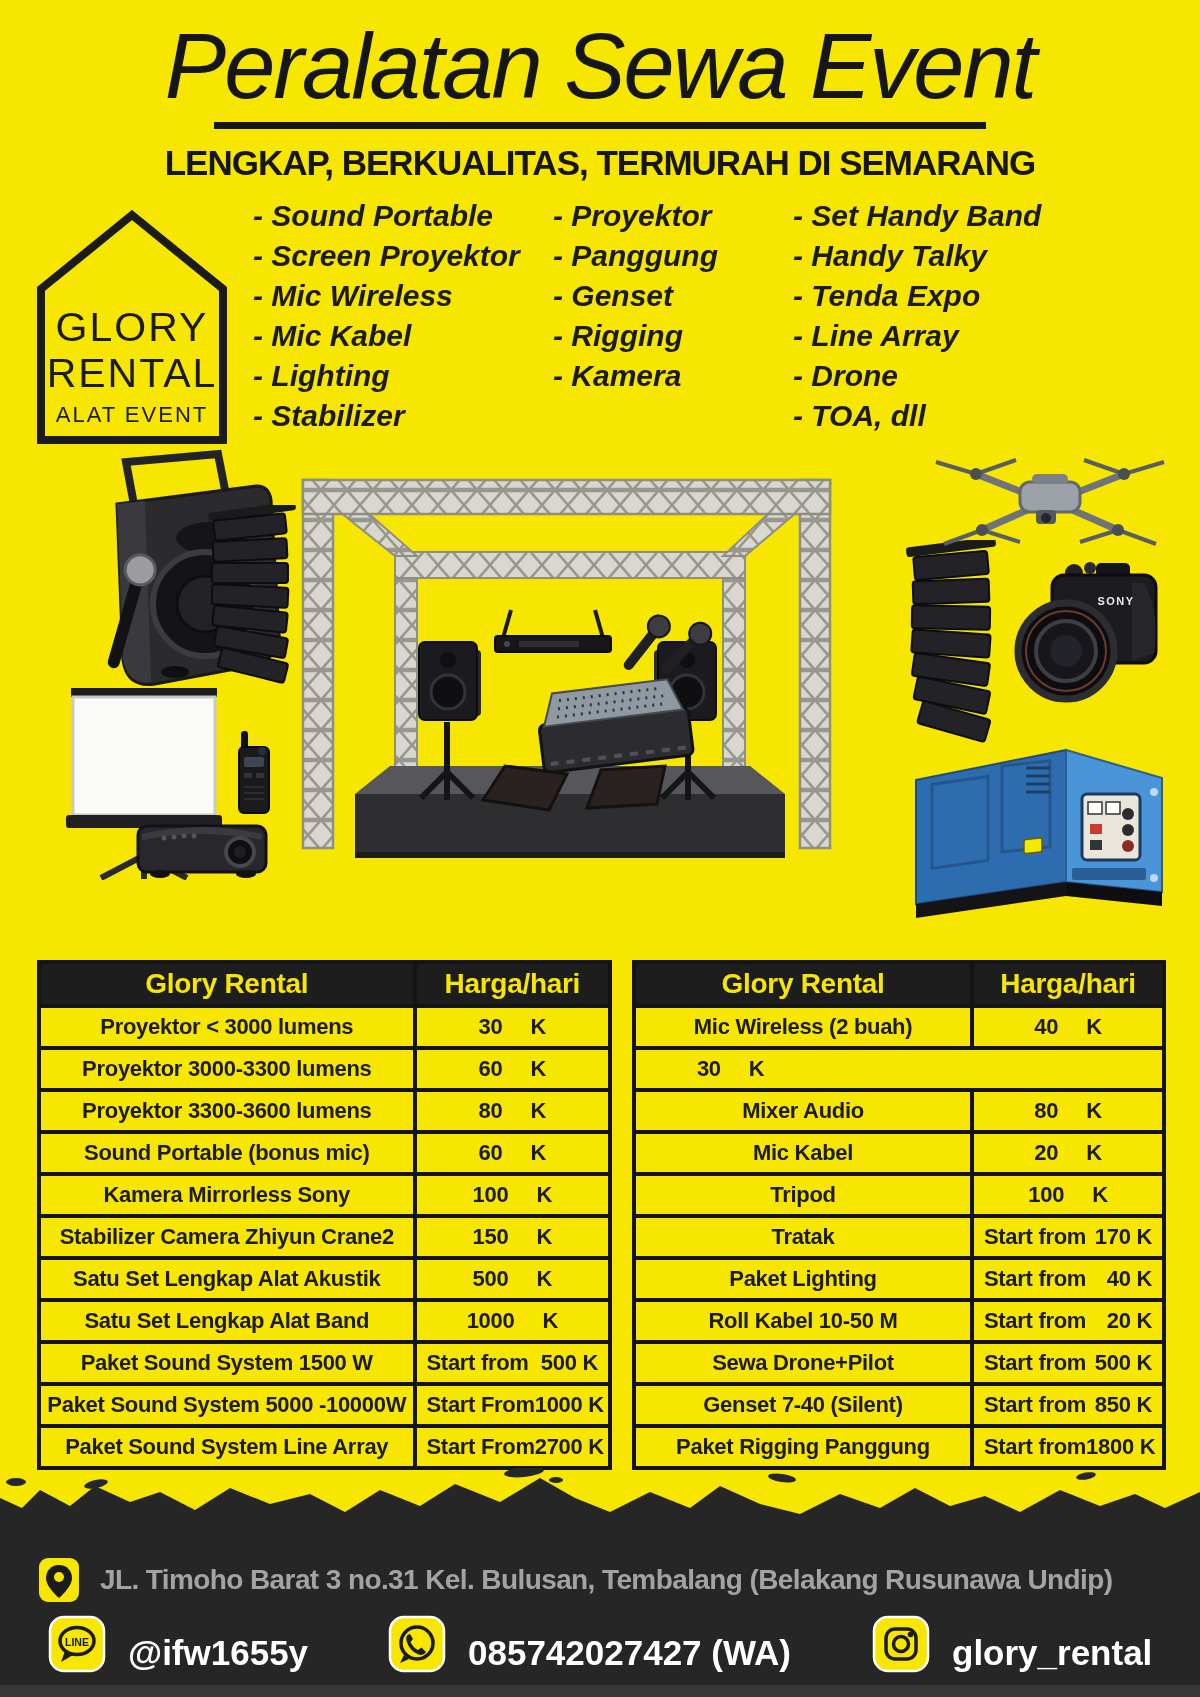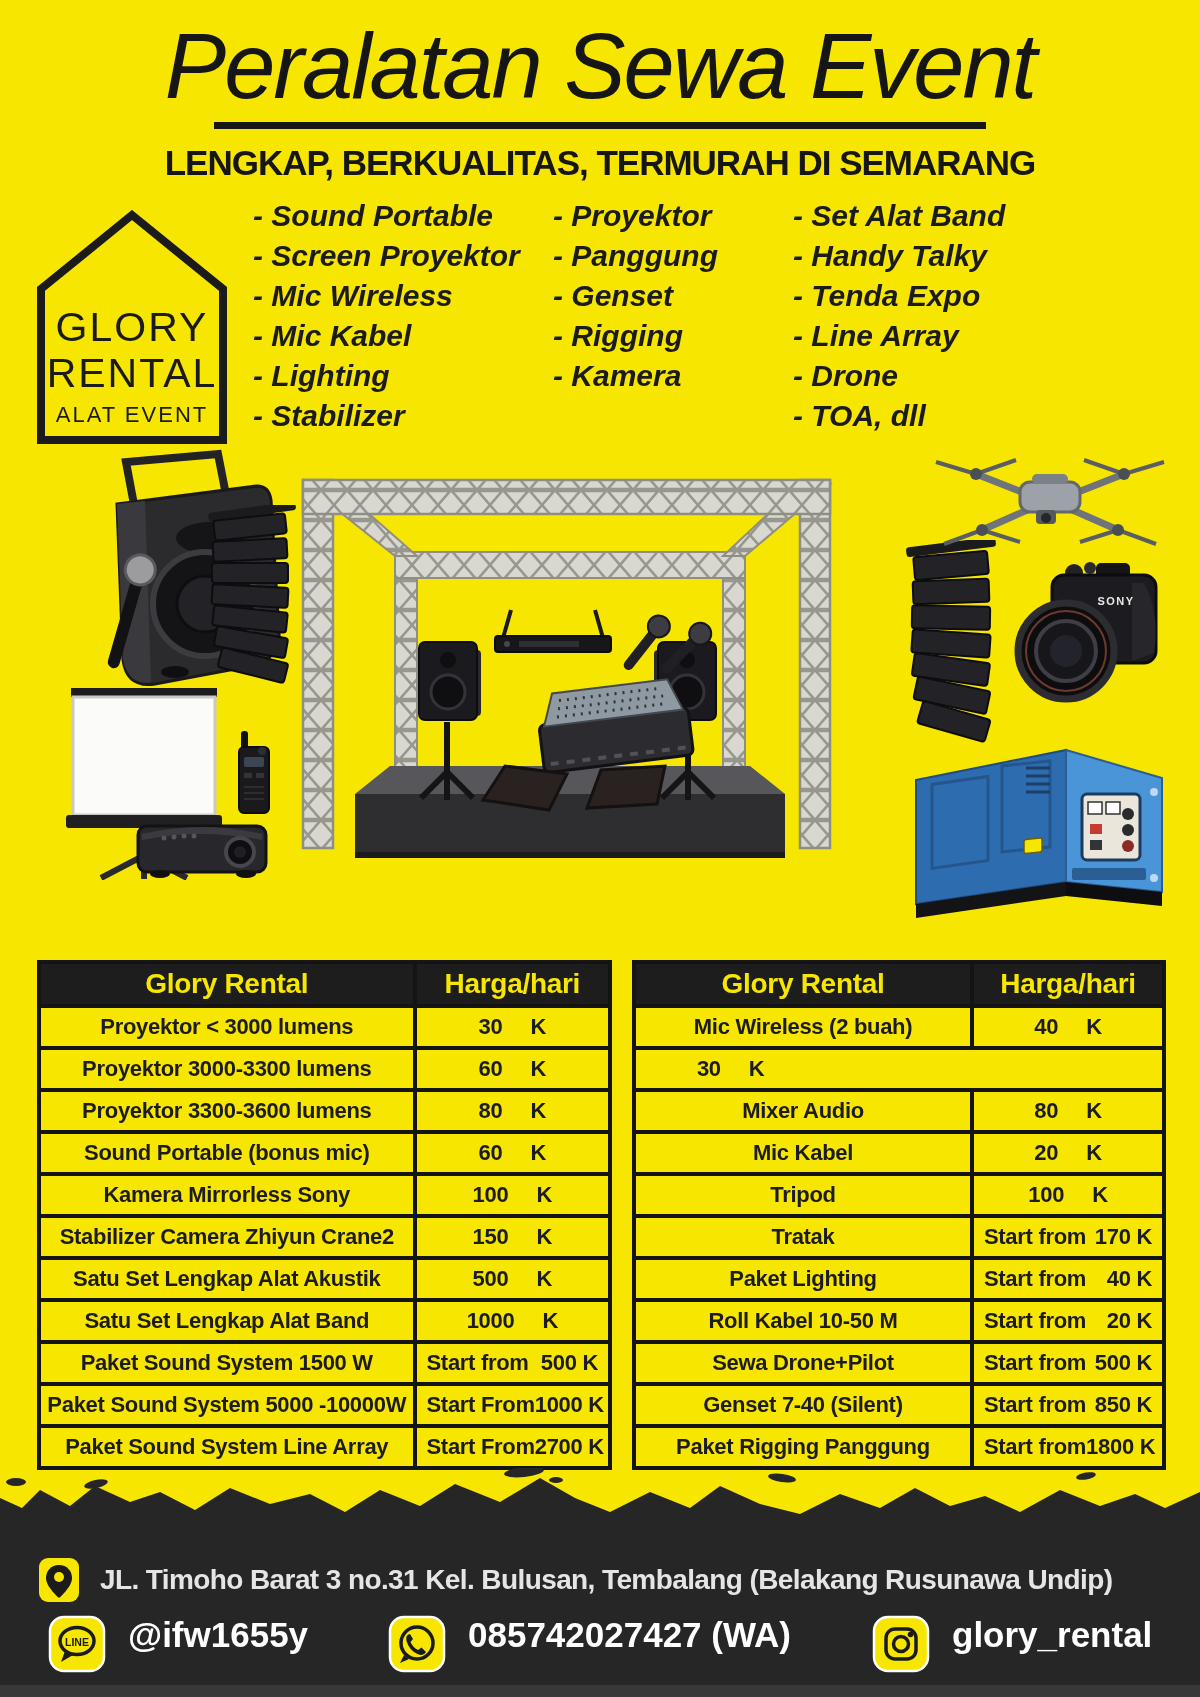--- a/index.html
+++ b/index.html
@@ -46,22 +46,22 @@
   .ptable.left{ left:37px; top:960px; width:567px; }
   .ptable.left .td.item{ width:66%; } .ptable.left .td.price{ width:34%; }
   .ptable.right{ left:632px; top:960px; width:526px; }
   .ptable.right .td.item{ width:64%; } .ptable.right .td.price{ width:36%; }
 
   
   .grunge{ left:0; top:1468px; width:1200px; height:80px; }
   .footer{ left:0; top:1543px; width:1200px; height:154px; background:#262626; }
   .footer .bottom-strip{ position:absolute; left:0; bottom:0; width:100%; height:12px; background:#383838; }
   .addr-row{ position:absolute; left:38px; top:14px; display:flex; align-items:center; }
-  .addr-text{ margin-left:20px; color:#e5e5e5; font-size:28px; font-weight:bold; letter-spacing:-0.6px; white-space:nowrap; }
-  .contact{ position:absolute; top:72px; display:flex; align-items:flex-start; }
+  .addr-text{ margin-left:20px; color:#a3a3a3; font-size:28px; font-weight:bold; letter-spacing:-0.6px; white-space:nowrap; }
+  .contact{ position:absolute; top:72px; display:flex; align-items:flex-end; }
   .contact .lbl{ margin-left:22px; color:#fff; font-size:35px; font-weight:bold; white-space:nowrap; }
   .contact.line{ left:48px; } .contact.wa{ left:388px; } .contact.ig{ left:872px; }
 
   svg{ display:block; }
 </style>
 </head>
 <body>
 
 <div id="poster">
 
@@ -85,21 +85,21 @@
       <li>- Stabilizer</li>
     </ul>
   <ul class="abs equip c2">
       <li>- Proyektor</li>
       <li>- Panggung</li>
       <li>- Genset</li>
       <li>- Rigging</li>
       <li>- Kamera</li>
     </ul>
   <ul class="abs equip c3">
-      <li>- Set Alat Band</li>
+      <li>- Set Handy Band</li>
       <li>- Handy Talky</li>
       <li>- Tenda Expo</li>
       <li>- Line Array</li>
       <li>- Drone</li>
       <li>- TOA, dll</li>
     </ul>
 
   <svg class="abs" style="left:55px;top:446px;" width="240" height="260" viewBox="0 0 240 260">
     <path d="M80,64 L71,16 L163,8 L172,54" fill="none" stroke="#232326" stroke-width="8"></path>
     <path d="M62,58 L202,40 Q214,40 216,54 L224,186 Q226,212 196,220 L100,238 Q72,242 68,214 Z" fill="#2B2B2E" stroke="#1A1A1C" stroke-width="3"></path>

